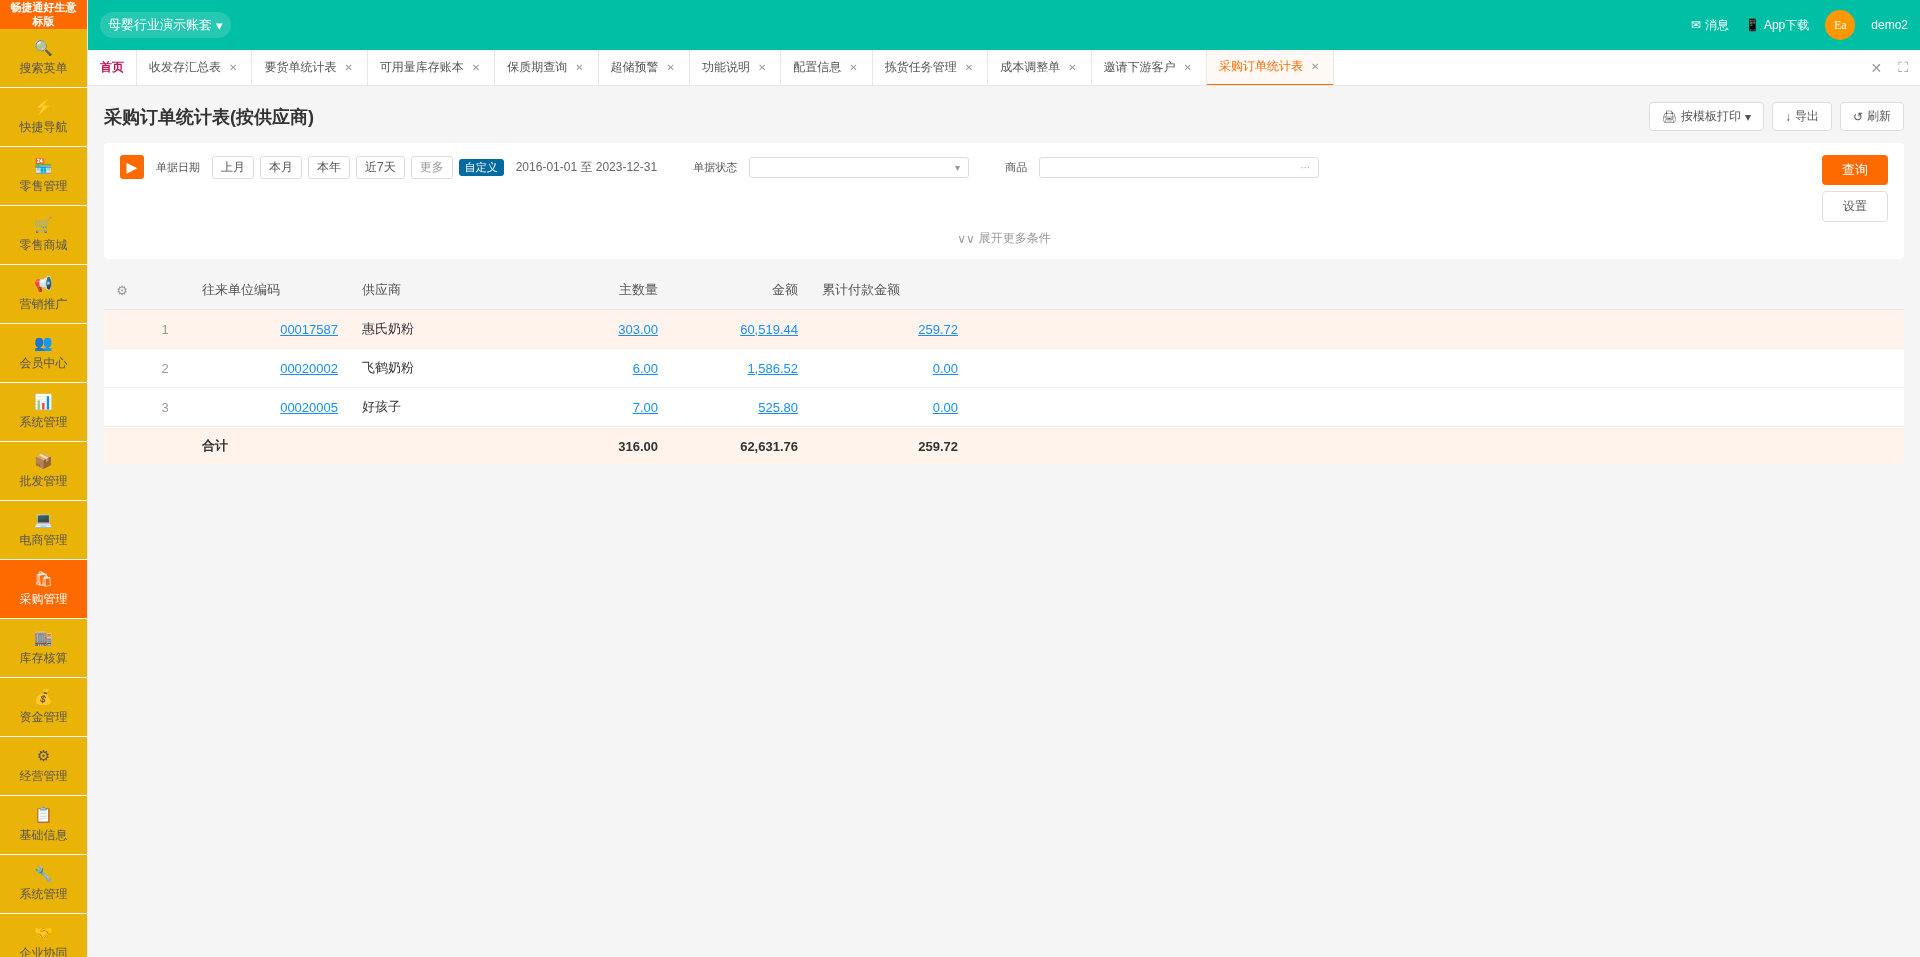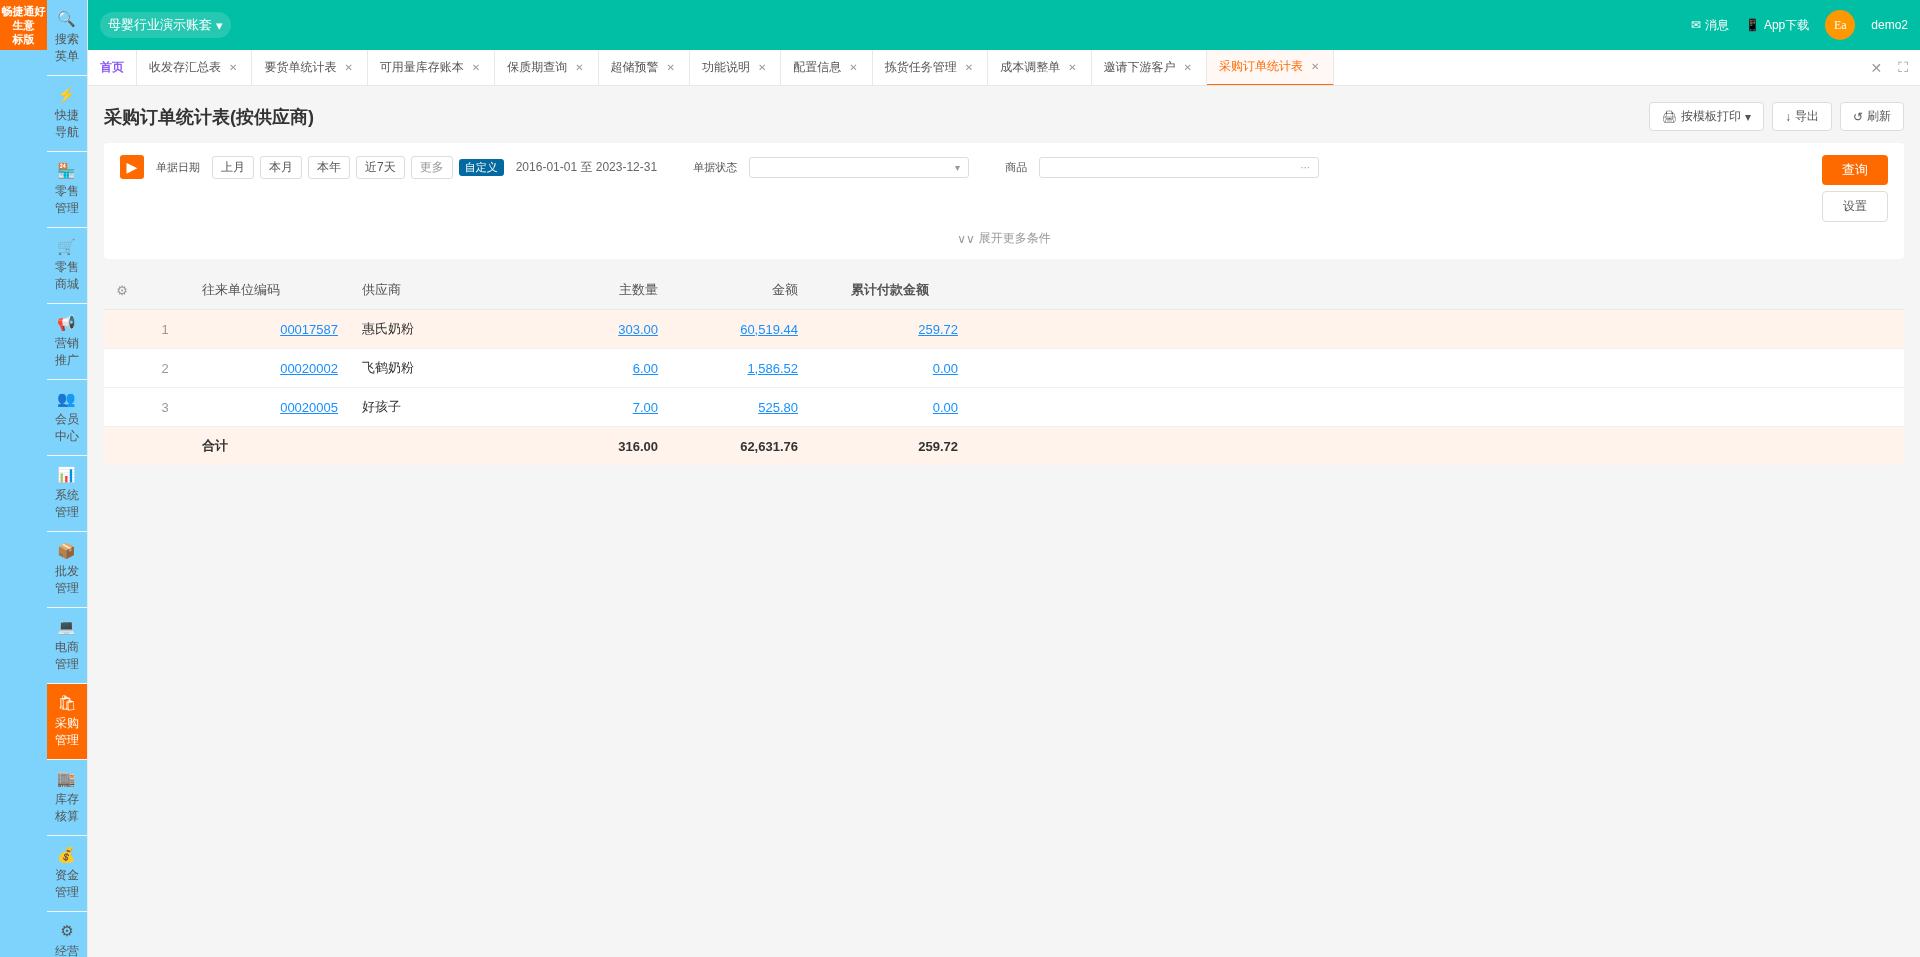--- a/index.html
+++ b/index.html
@@ -1,19 +1,19 @@
 <!DOCTYPE html>
 <html><head>
   <meta charset="utf-8">
   <style>
     * { margin: 0; padding: 0; box-sizing: border-box; }
     body { font-family: 'Microsoft YaHei', Arial, sans-serif; font-size: 13px; background: #f5f5f5; width: 1920px; height: 957px; overflow: hidden; display: flex; }
 
     
-    .sidebar { width: 88px; background: #7dd3fc; border-right: 1px solid #e8e8e8; display: flex; flex-direction: row; height: 957px; flex-shrink: 0; }
+    .sidebar { width: 88px; background: #eab308; border-right: 1px solid #e8e8e8; display: flex; flex-direction: column; height: 957px; flex-shrink: 0; }
     .sidebar-logo { background: #ff6a00; height: 50px; display: flex; align-items: center; justify-content: center; cursor: pointer; }
     .sidebar-logo-text { color: #fff; font-size: 11px; font-weight: bold; text-align: center; line-height: 1.3; }
     .sidebar-item { width: 100%; padding: 10px 4px; text-align: center; font-size: 12px; color: #555; cursor: pointer; display: flex; flex-direction: column; align-items: center; gap: 3px; border-bottom: 1px solid #f5f5f5; }
     .sidebar-item.active { background: #ff6a00; color: #fff; }
     .sidebar-item .item-icon { font-size: 15px; }
 
     
     .main { flex: 1; display: flex; flex-direction: column; height: 957px; overflow: hidden; }
 
     
@@ -21,21 +21,21 @@
     .topbar-left { display: flex; align-items: center; gap: 4px; }
     .topbar-dropdown { display: flex; align-items: center; gap: 4px; color: #fff; font-size: 13px; cursor: pointer; padding: 4px 8px; border-radius: 13px; background: rgba(255,255,255,0.15); }
     .topbar-right { display: flex; align-items: center; gap: 16px; }
     .topbar-icon-btn { color: #fff; font-size: 12px; cursor: pointer; display: flex; align-items: center; gap: 4px; }
     .topbar-avatar { width: 30px; height: 30px; border-radius: 50%; background: #ff9800; display: flex; align-items: center; justify-content: center; color: #fff; font-size: 12px; cursor: pointer; font-family: Liberation Serif, serif; }
 
     
     .tabbar { background: #fff; height: 36px; display: flex; align-items: center; border-bottom: 1px solid #e8e8e8; flex-shrink: 0; overflow: hidden; }
     .tab { display: flex; align-items: center; gap: 6px; padding: 0 12px; height: 36px; font-size: 12px; color: #555; cursor: pointer; border-right: 1px solid #e8e8e8; white-space: nowrap; flex-shrink: 0; }
     .tab.active { background: #fff8f5; color: #ff6a00; border-bottom: 2px solid #ff6a00; }
-    .tab.home { color: #8b5cf6; font-weight: bold; }
+    .tab.home { color: #be185d; font-weight: bold; }
     .tab-close { color: #999; font-size: 10px; cursor: pointer; padding: 2px; }
     .tabbar-actions { margin-left: auto; display: flex; align-items: center; padding: 0 8px; gap: 8px; flex-shrink: 0; }
     .tabbar-action-btn { color: #999; cursor: pointer; font-size: 14px; padding: 2px 4px; }
 
     
     .page-content { flex: 1; padding: 16px; overflow: auto; background: #f5f5f5; }
 
     
     .page-header { display: flex; align-items: center; justify-content: space-between; margin-bottom: 12px; }
     .page-title { font-size: 18px; font-weight: bold; color: #333; }
@@ -310,21 +310,21 @@
         <thead>
           <tr>
             <th class="th-settings">
               <span class="settings-icon">⚙</span>
             </th>
             <th class="col-seq"></th>
             <th class="col-code">往来单位编码</th>
             <th class="col-supplier">供应商</th>
             <th class="col-qty" style="text-align:right;">主数量</th>
             <th class="col-amount" style="text-align:right;">金额</th>
-            <th class="col-paid" style="text-align:center;font-weight:bold;">累计付款金额</th>
+            <th class="col-paid" style="text-align:left;">累计付款金额</th>
             <th></th>
           </tr>
         </thead>
         <tbody id="table-body">
             <tr class="row-highlight">
     <td style="text-align:center;"></td>
     <td style="text-align:center;color:#999;">1</td>
     <td class="num-link">00017587</td>
     <td>惠氏奶粉</td>
     <td class="num-link">303.00</td>

